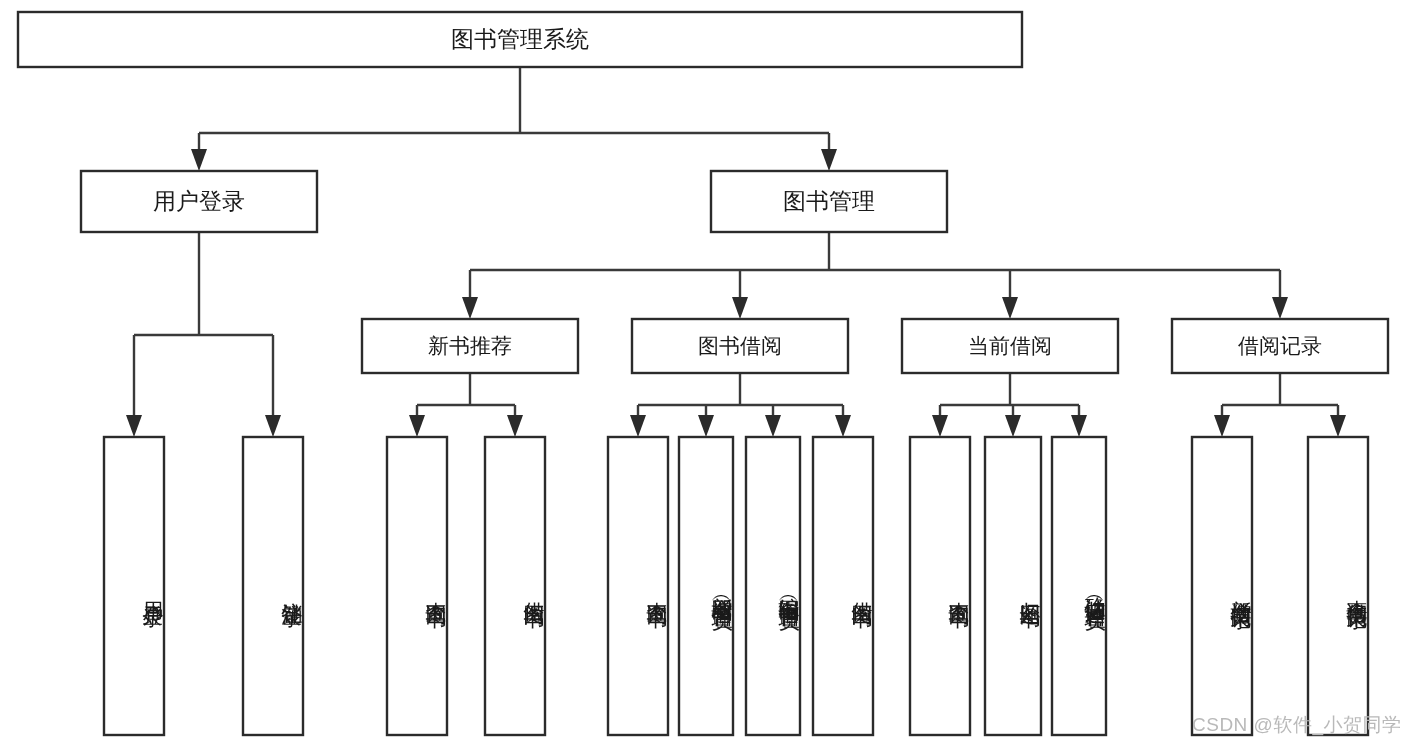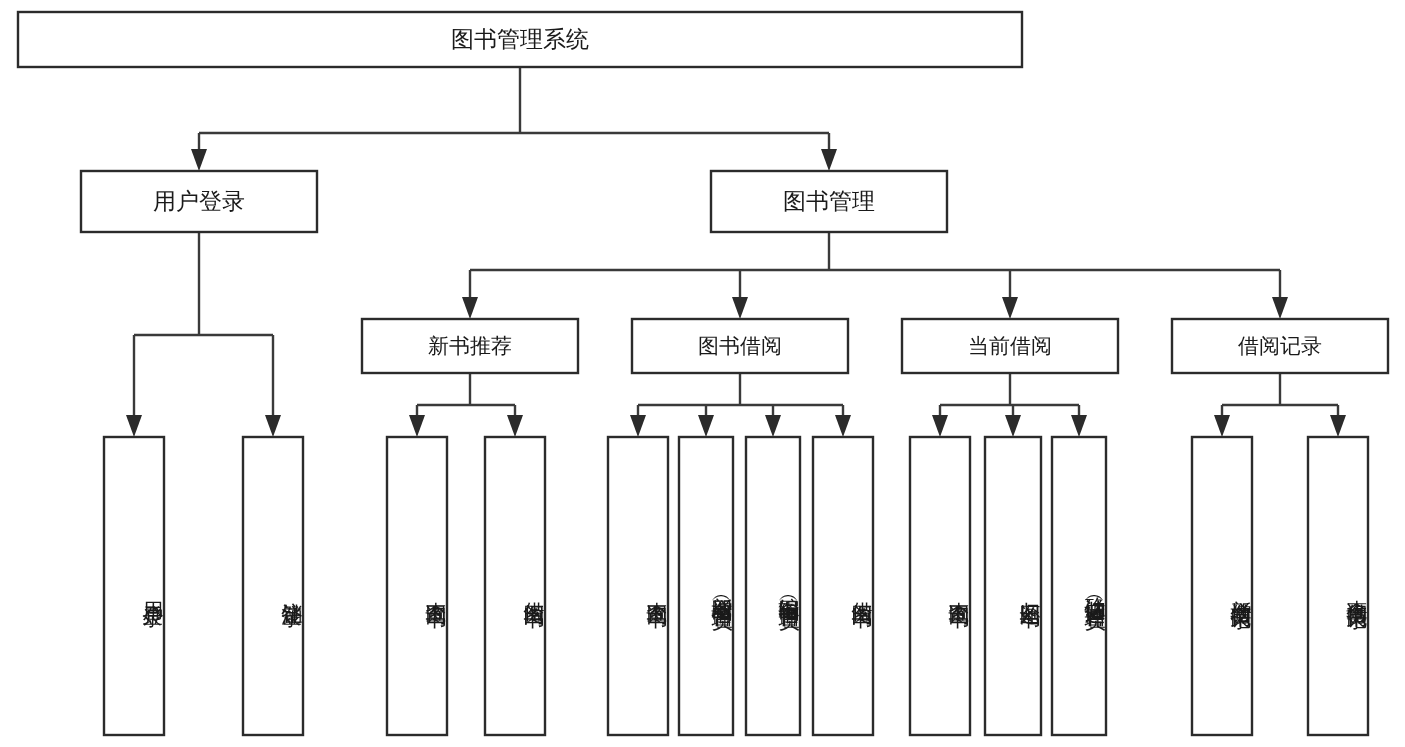--- a/index.html
+++ b/index.html
@@ -173,13 +173,14 @@
       <div class="vlabel" style="font-size: 21px; left: 608px; width: 60px; top: 540px; height: 98px;">查询图书</div>
       <div class="vlabel" style="font-size: 21px; left: 679px; width: 54px; top: 482.5px; height: 213px;">新增图书（管理员）</div>
       <div class="vlabel" style="font-size: 21px; left: 746px; width: 54px; top: 482.5px; height: 213px;">编辑图书（管理员）</div>
       <div class="vlabel" style="font-size: 21px; left: 813px; width: 60px; top: 540px; height: 98px;">借阅图书</div>
       <div class="vlabel" style="font-size: 21px; left: 910px; width: 60px; top: 540px; height: 98px;">查询图书</div>
       <div class="vlabel" style="font-size: 21px; left: 985px; width: 56px; top: 540px; height: 98px;">归还图书</div>
       <div class="vlabel" style="font-size: 21px; left: 1052px; width: 54px; top: 482.5px; height: 213px;">确认归还（管理员）</div>
       <div class="vlabel" style="font-size: 21px; left: 1192px; width: 60px; top: 517px; height: 144px;">新增借阅记录</div>
       <div class="vlabel" style="font-size: 21px; left: 1308px; width: 60px; top: 517px; height: 144px;">查询借阅记录</div>
     </div>
+  <div class="watermark" style="left: 1192px; top: 712px;">CSDN @软件_小贺同学</div>
 </div>
 
 </body></html>

